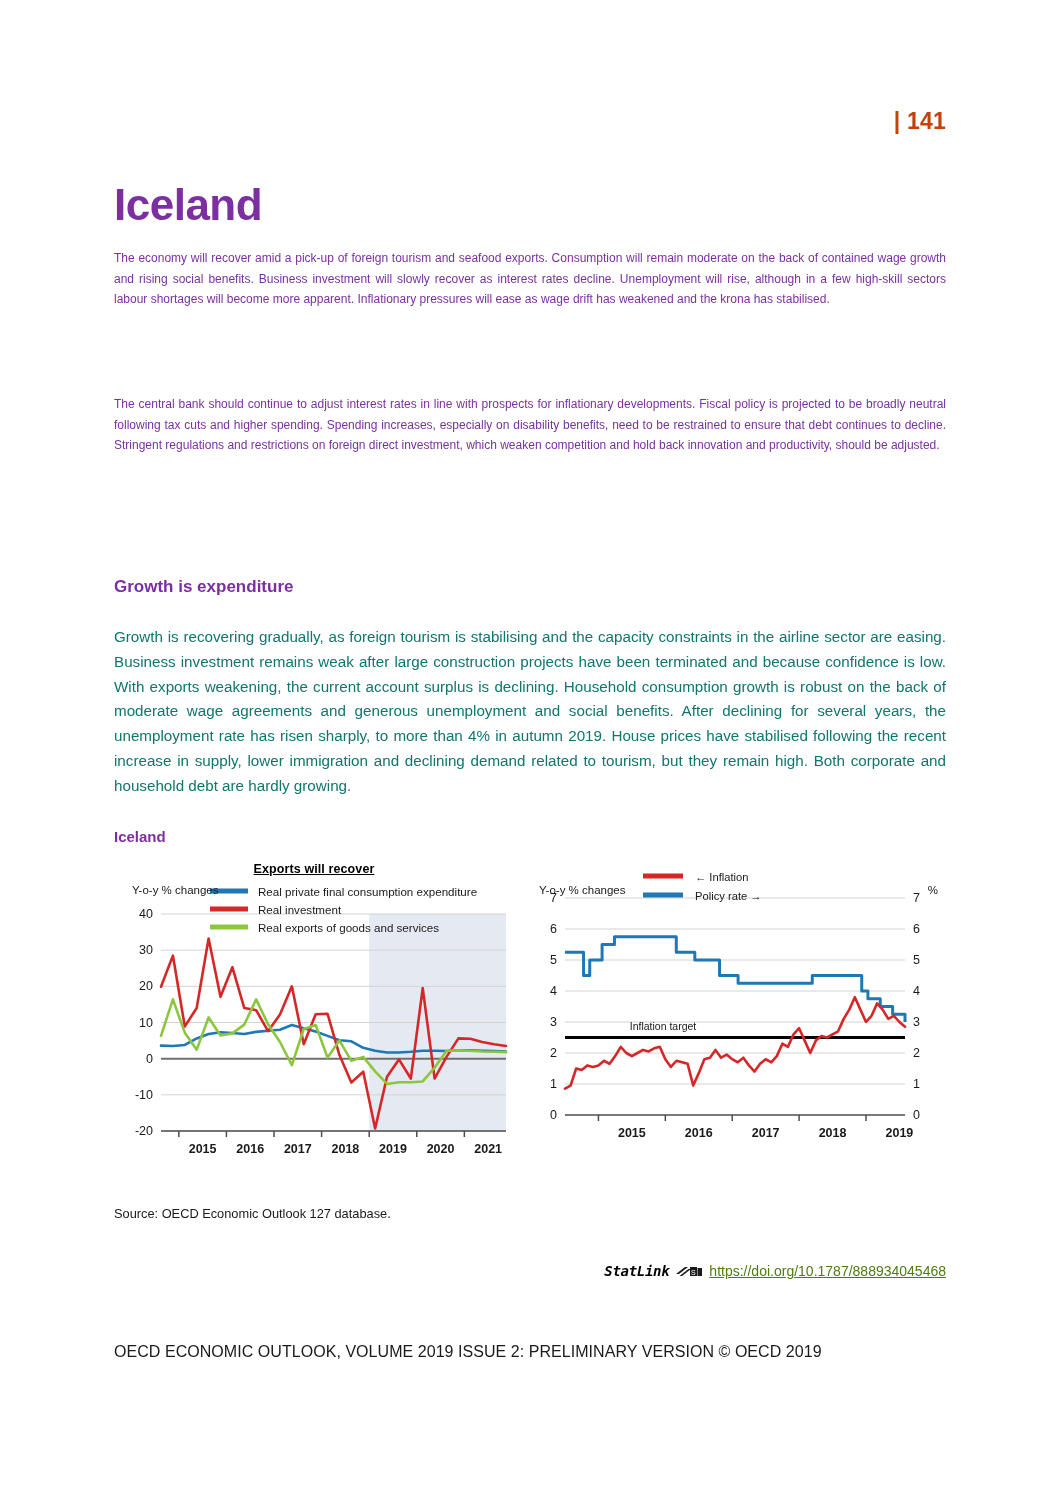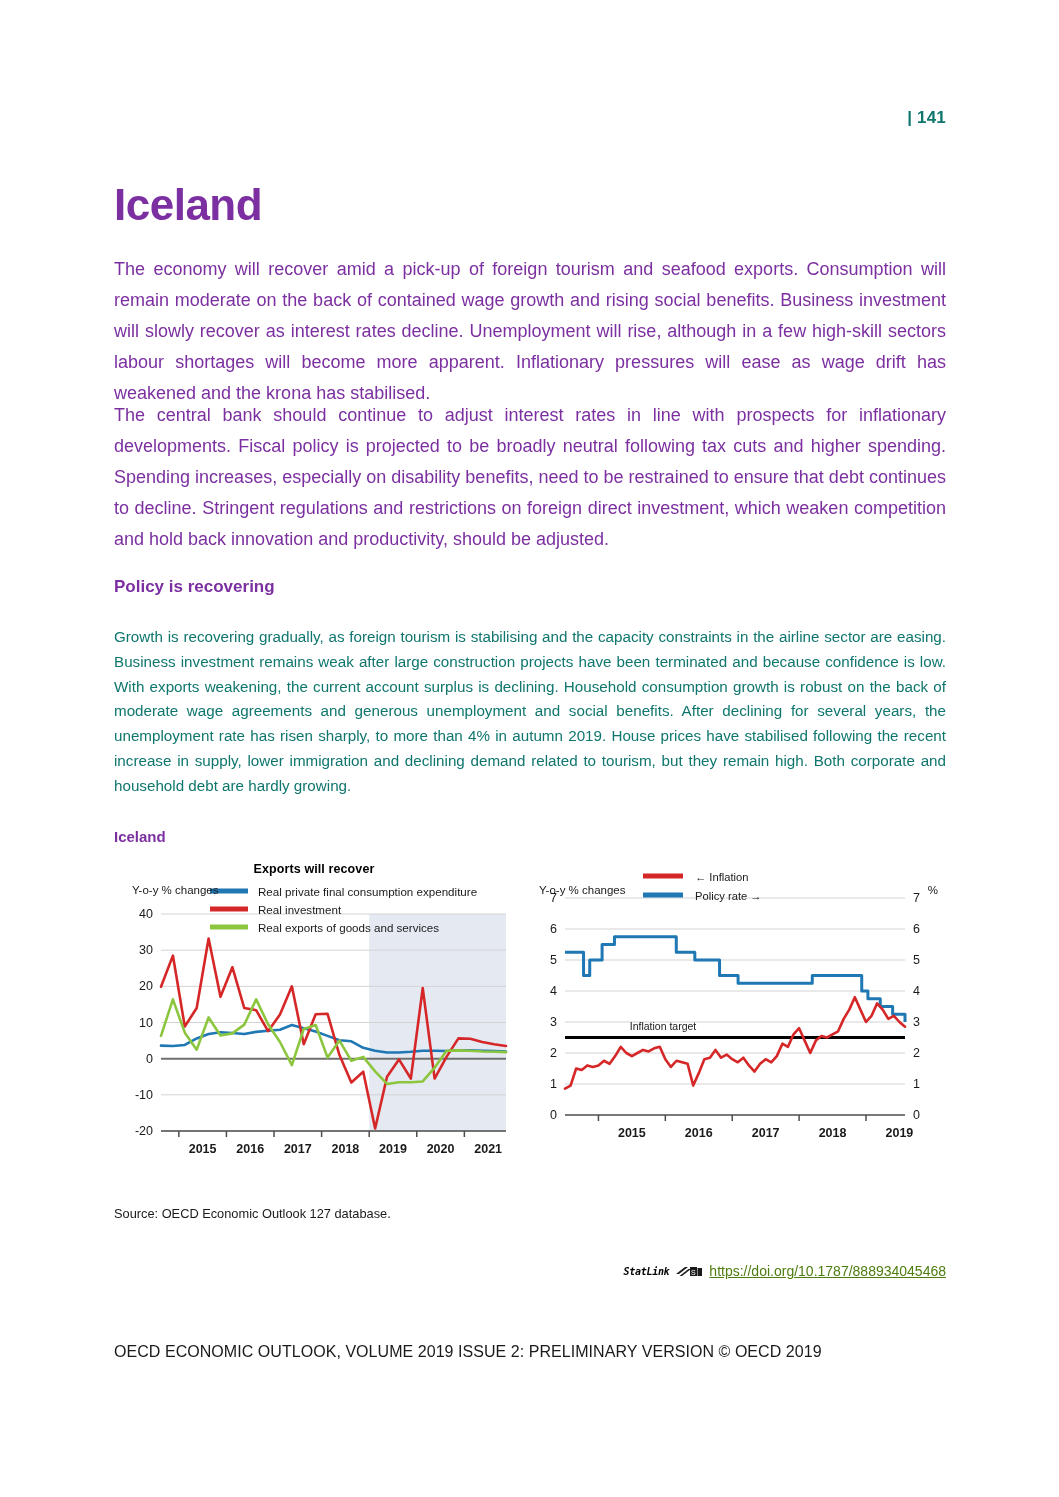--- a/index.html
+++ b/index.html
@@ -19,43 +19,43 @@
     position: absolute;
     left: 0; top: 0;
     width: 1059px;
     height: 1497px;
   }
   
   .page-header {
     position: absolute;
     top: 108px;
     right: 113px;
-    font-size: 17px;
-    font-weight: bold;
-    color: #0f766e;
+    font-size: 23px;
+    font-weight: bold;
+    color: #c2410c;
     letter-spacing: 0.2px;
   }
   
   .country-title {
     position: absolute;
     left: 114px;
     top: 153px;
     font-size: 44px;
     font-weight: bold;
     color: #7b2fa0;
     letter-spacing: -0.5px;
     line-height: 1.05;
   }
   
   .lead {
     position: absolute;
     left: 114px;
     width: 832px;
     color: #7b2fa0;
-    font-size: 18px;
+    font-size: 12px;
     line-height: 1.72;
     text-align: justify;
   }
   .lead.p1 { top: 236px; }
   .lead.p2 { top: 382px; }
 
   
   .section-heading {
     position: absolute;
     left: 114px;
@@ -99,20 +99,21 @@
   .chart-panel.left  { left: 0px;   width: 400px; }
   .chart-panel.right { left: 409px; width: 423px; }
   .chart-title {
     text-align: center;
     font-size: 12.5px;
     font-weight: bold;
     color: #000;
     margin: 0;
     padding: 0 0 2px 0;
     letter-spacing: 0.1px;
+    text-decoration: underline;
   }
   .axis-unit {
     position: absolute;
     font-size: 11.5px;
     color: #1a1a1a;
     white-space: nowrap;
   }
   .chart-svg { display: block; }
 
   
@@ -129,21 +130,21 @@
     top: 1263px;
     display: flex;
     align-items: center;
     gap: 7px;
     font-size: 12.5px;
   }
   .statlink-word {
     font-family: "DejaVu Sans Mono", monospace;
     font-weight: bold;
     font-style: italic;
-    font-size: 10px;
+    font-size: 14px;
     color: #000;
     letter-spacing: -0.3px;
   }
   .statlink-url {
     color: #4d7c0f;
     text-decoration: underline;
     font-size: 14px;
   }
   
   .doc-footer {
@@ -162,21 +163,21 @@
 
   <div class="page-header">
     <span>| 141</span>
   </div>
 
   <h1 class="country-title">Iceland</h1>
 
   <p class="lead p1">The economy will recover amid a pick-up of foreign tourism and seafood exports. Consumption will remain moderate on the back of contained wage growth and rising social benefits. Business investment will slowly recover as interest rates decline. Unemployment will rise, although in a few high-skill sectors labour shortages will become more apparent. Inflationary pressures will ease as wage drift has weakened and the krona has stabilised.</p>
   <p class="lead p2">The central bank should continue to adjust interest rates in line with prospects for inflationary developments. Fiscal policy is projected to be broadly neutral following tax cuts and higher spending. Spending increases, especially on disability benefits, need to be restrained to ensure that debt continues to decline. Stringent regulations and restrictions on foreign direct investment, which weaken competition and hold back innovation and productivity, should be adjusted.</p>
 
-  <h2 class="section-heading">Policy is recovering</h2>
+  <h2 class="section-heading">Growth is expenditure</h2>
 
   <p class="body-text">Growth is recovering gradually, as foreign tourism is stabilising and the capacity constraints in the airline sector are easing. Business investment remains weak after large construction projects have been terminated and because confidence is low. With exports weakening, the current account surplus is declining. Household consumption growth is robust on the back of moderate wage agreements and generous unemployment and social benefits. After declining for several years, the unemployment rate has risen sharply, to more than 4% in autumn 2019. House prices have stabilised following the recent increase in supply, lower immigration and declining demand related to tourism, but they remain high. Both corporate and household debt are hardly growing.</p>
 
   <div class="figure-label">Iceland</div>
 
   <div class="charts">
 
     <div class="chart-panel left">
       <div class="chart-title">Exports  will recover</div>
       <div class="axis-unit" style="left:18px; top:22px;">Y-o-y % changes</div>

